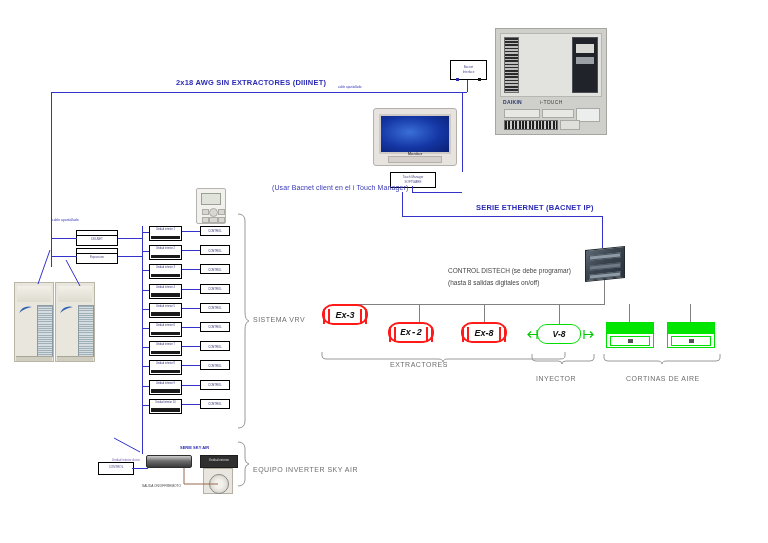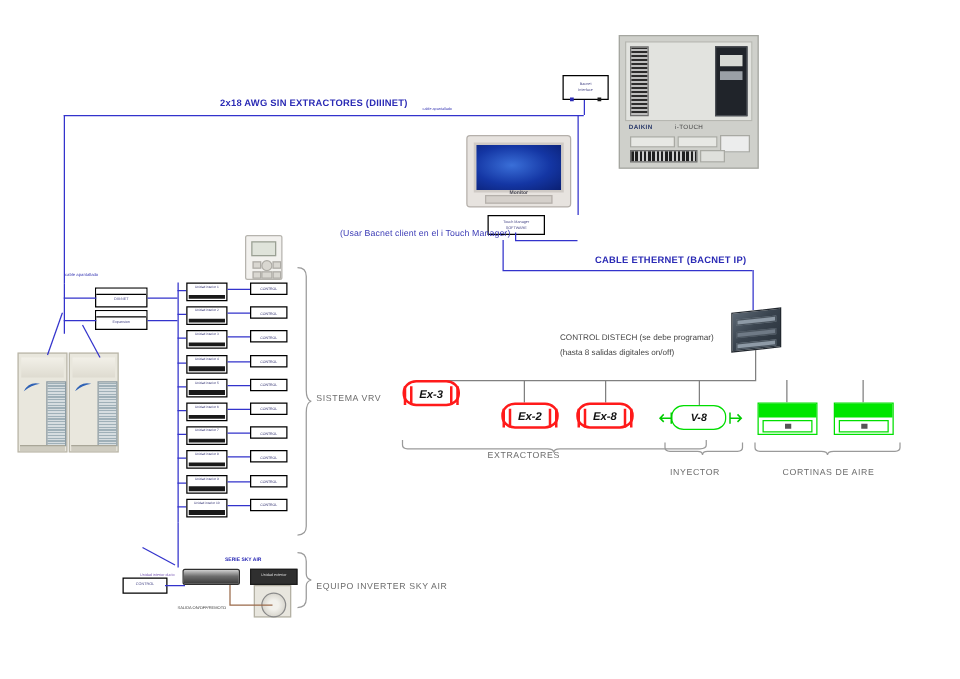--- a/index.html
+++ b/index.html
@@ -239,21 +239,21 @@
   </div>
 
   <div class="wire-b wire-bv abs" style="left:412px;top:186px;height:6px;"></div>
   <div class="wire-b wire-bh abs" style="left:412px;top:192px;width:50px;"></div>
 
   <div class="lbl-blue-n" style="left:272px;top:184px;">(Usar Bacnet client en el i Touch Manager)</div>
 
   <div class="wire-b wire-bh abs" style="left:402px;top:216px;width:200px;"></div>
   <div class="wire-b wire-bv abs" style="left:402px;top:192px;height:24px;"></div>
   <div class="wire-b wire-bv abs" style="left:602px;top:216px;height:32px;"></div>
-  <div class="lbl-blue" style="left:476px;top:203px;">CABLE ETHERNET (BACNET IP)</div>
+  <div class="lbl-blue" style="left:476px;top:203px;">SERIE ETHERNET (BACNET IP)</div>
 
   <div class="distech" style="left:585px;top:248px;">
     <div class="strip" style="top:5px;"></div>
     <div class="strip" style="top:15px;background:#6f7a86;"></div>
     <div class="strip" style="top:24px;background:#8e9aa6;"></div>
   </div>
   <div class="lbl-dark" style="left:448px;top:267px;color:#444;">CONTROL DISTECH (se debe programar)</div>
   <div class="lbl-dark" style="left:448px;top:279px;color:#444;">(hasta 8 salidas digitales on/off)</div>
 
   <div class="wire-g wire-gv abs" style="left:604px;top:280px;height:24px;"></div>
@@ -264,21 +264,21 @@
   <div class="wire-g wire-gv abs" style="left:484px;top:304px;height:18px;"></div>
   <div class="wire-g wire-gv abs" style="left:559px;top:304px;height:20px;"></div>
   <div class="wire-g wire-gv abs" style="left:629px;top:304px;height:18px;"></div>
   <div class="wire-g wire-gv abs" style="left:690px;top:304px;height:18px;"></div>
 
   <div class="extractor" style="left:322px;top:304px;">
     <div class="ex-fin" style="left:-1px;"></div>
     <div class="ex-fin" style="right:-1px;"></div>
     <div class="nm">Ex-3</div>
   </div>
-  <div class="extractor" style="left:401px;top:322px;">
+  <div class="extractor" style="left:388px;top:322px;font-family:Liberation Mono, monospace;">
     <div class="ex-fin" style="left:-1px;"></div>
     <div class="ex-fin" style="right:-1px;"></div>
     <div class="nm">Ex-2</div>
   </div>
   <div class="extractor" style="left:461px;top:322px;">
     <div class="ex-fin" style="left:-1px;"></div>
     <div class="ex-fin" style="right:-1px;"></div>
     <div class="nm">Ex-8</div>
   </div>
 

